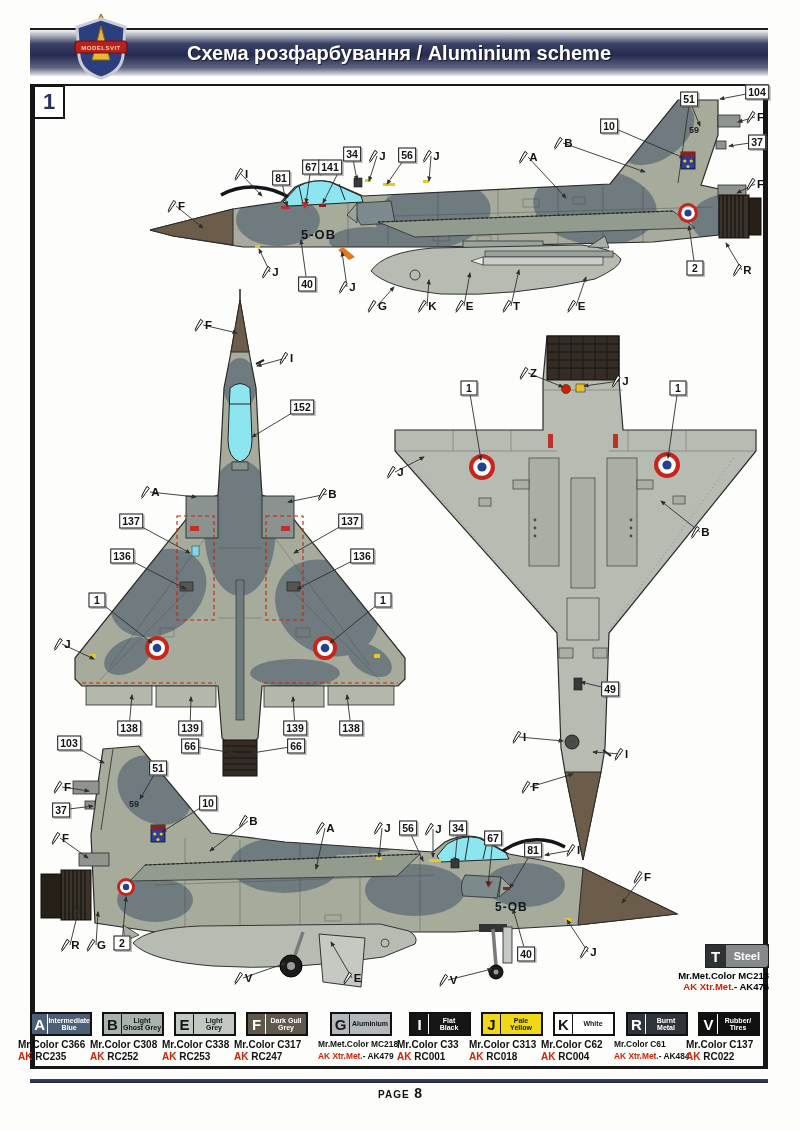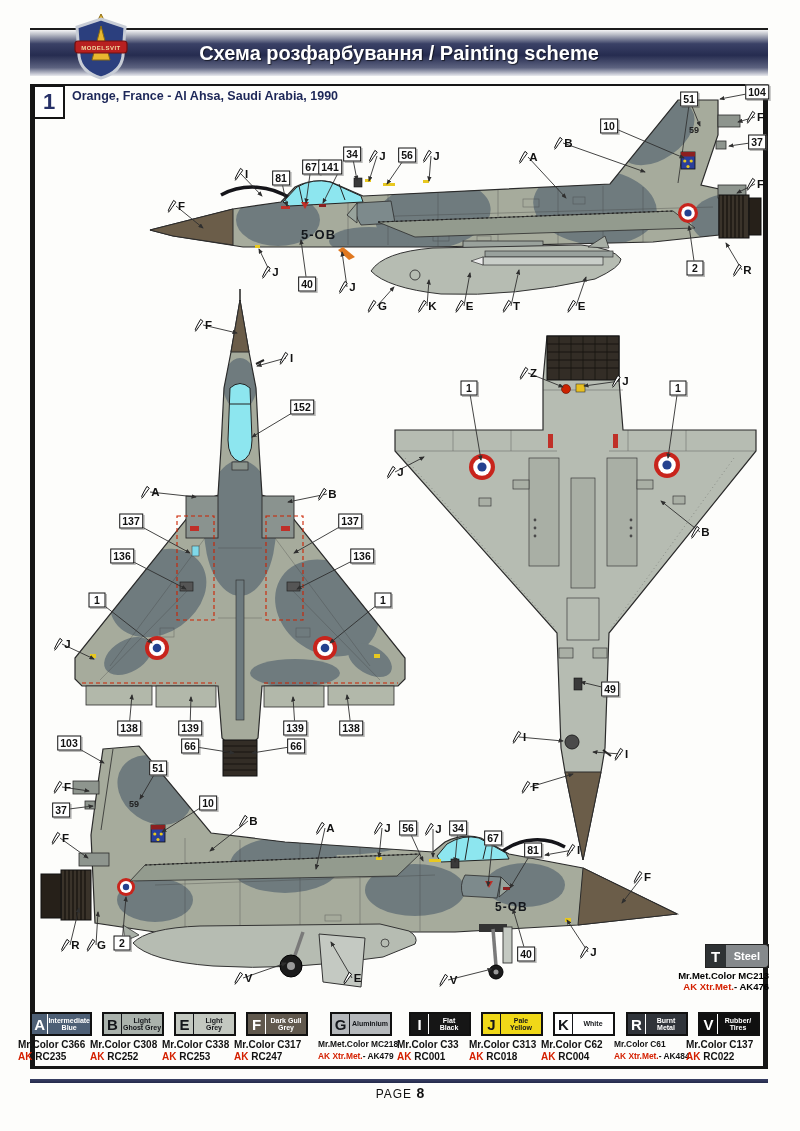--- a/index.html
+++ b/index.html
@@ -39,51 +39,50 @@
   .red{color:#d42000;}
   .steel-block{position:absolute;left:643px;top:944px;width:126px;text-align:right;z-index:6;}
   .steel-chip{display:inline-flex;height:22px;border:1px solid #222;}
   .steel-letter{width:20px;background:#2e3234;color:#fff;display:flex;align-items:center;justify-content:center;
     font-weight:bold;font-size:15px;}
   .steel-name{background:#85898c;color:#fff;font-weight:bold;font-size:11px;display:flex;align-items:center;
     padding:0 8px;border-radius:0 3px 3px 0;}
   .steel-refs{font-weight:bold;font-size:9.5px;line-height:11px;margin-top:2px;}
   
   .footer{position:absolute;left:0;top:1084px;width:800px;text-align:center;color:#111;z-index:6;}
-  .footer .pg{font-size:12px;font-weight:normal;letter-spacing:1px;}
+  .footer .pg{font-size:10px;font-weight:bold;letter-spacing:1px;}
   .footer .pn{font-size:14px;font-weight:bold;}
   text{font-family:"Liberation Sans","DejaVu Sans",sans-serif;}
 </style>
 </head>
 <body>
 
 <div class="bar" style="left:30px;top:84px;width:738px;height:2px;"></div>
 <div class="bar" style="left:30px;top:84px;width:5px;height:985px;"></div>
 <div class="bar" style="left:763px;top:84px;width:5px;height:985px;"></div>
 <div class="bar" style="left:30px;top:1066px;width:738px;height:3px;"></div>
 <div class="navybar" style="left:30px;top:1079px;width:738px;height:4px;"></div>
 
 <div class="header">
-  <div class="header-title">Схема розфарбування / Painting scheme</div>
+  <div class="header-title">Схема розфарбування / Aluminium scheme</div>
 </div>
 <svg class="logo" width="58" height="66" viewBox="0 0 58 66">
   <polygon points="29,0 33,8 25,8" fill="#e8b830" stroke="#8a6a10" stroke-width="1"></polygon>
   <path d="M8,20 L24,26 L8,31 Z" fill="#d8dce4" stroke="#5a6070" stroke-width="1"></path>
   <path d="M50,20 L34,26 L50,31 Z" fill="#d8dce4" stroke="#5a6070" stroke-width="1"></path>
   <path d="M29,5 L53,13 L51,42 Q49,58 29,64 Q9,58 7,42 L5,13 Z" fill="#2b3f7e" stroke="#c8cdd6" stroke-width="3"></path>
   <path d="M29,12 L38,46 L20,46 Z" fill="#e8b830" stroke="#8a6a10" stroke-width="1"></path>
   <rect x="3" y="27" width="52" height="12" rx="3" fill="#b82020" stroke="#701010" stroke-width="1.2"></rect>
   <text x="29" y="35.5" text-anchor="middle" font-size="6" font-weight="bold" fill="#f0d9a0" letter-spacing="0.5">MODELSVIT</text>
 </svg>
 
 <div class="num-box">
   <span>1</span>
 </div>
 <div class="scheme-title">
-  <div>Orange, France - Al Ahsa, Saudi Arabia, 1990</div>
 </div>
 
 <svg class="view" style="left:133px;top:95px" width="640" height="215" viewBox="0 0 640 215">
   <defs>
       <clipPath id="v1c">
         <path d="M17,135 L100,114 L148,107 L162,92 Q180,83 198,87 L230,101 L477,89 L545,5 L585,5 L585,40 L568,90 L586,94 L586,140 L520,147 L300,152 L110,152 L40,141 Z"></path>
       </clipPath>
     </defs>
   <g clip-path="url(#v1c)">
     <rect x="0" y="0" width="640" height="215" fill="#a6ab9c"></rect>

